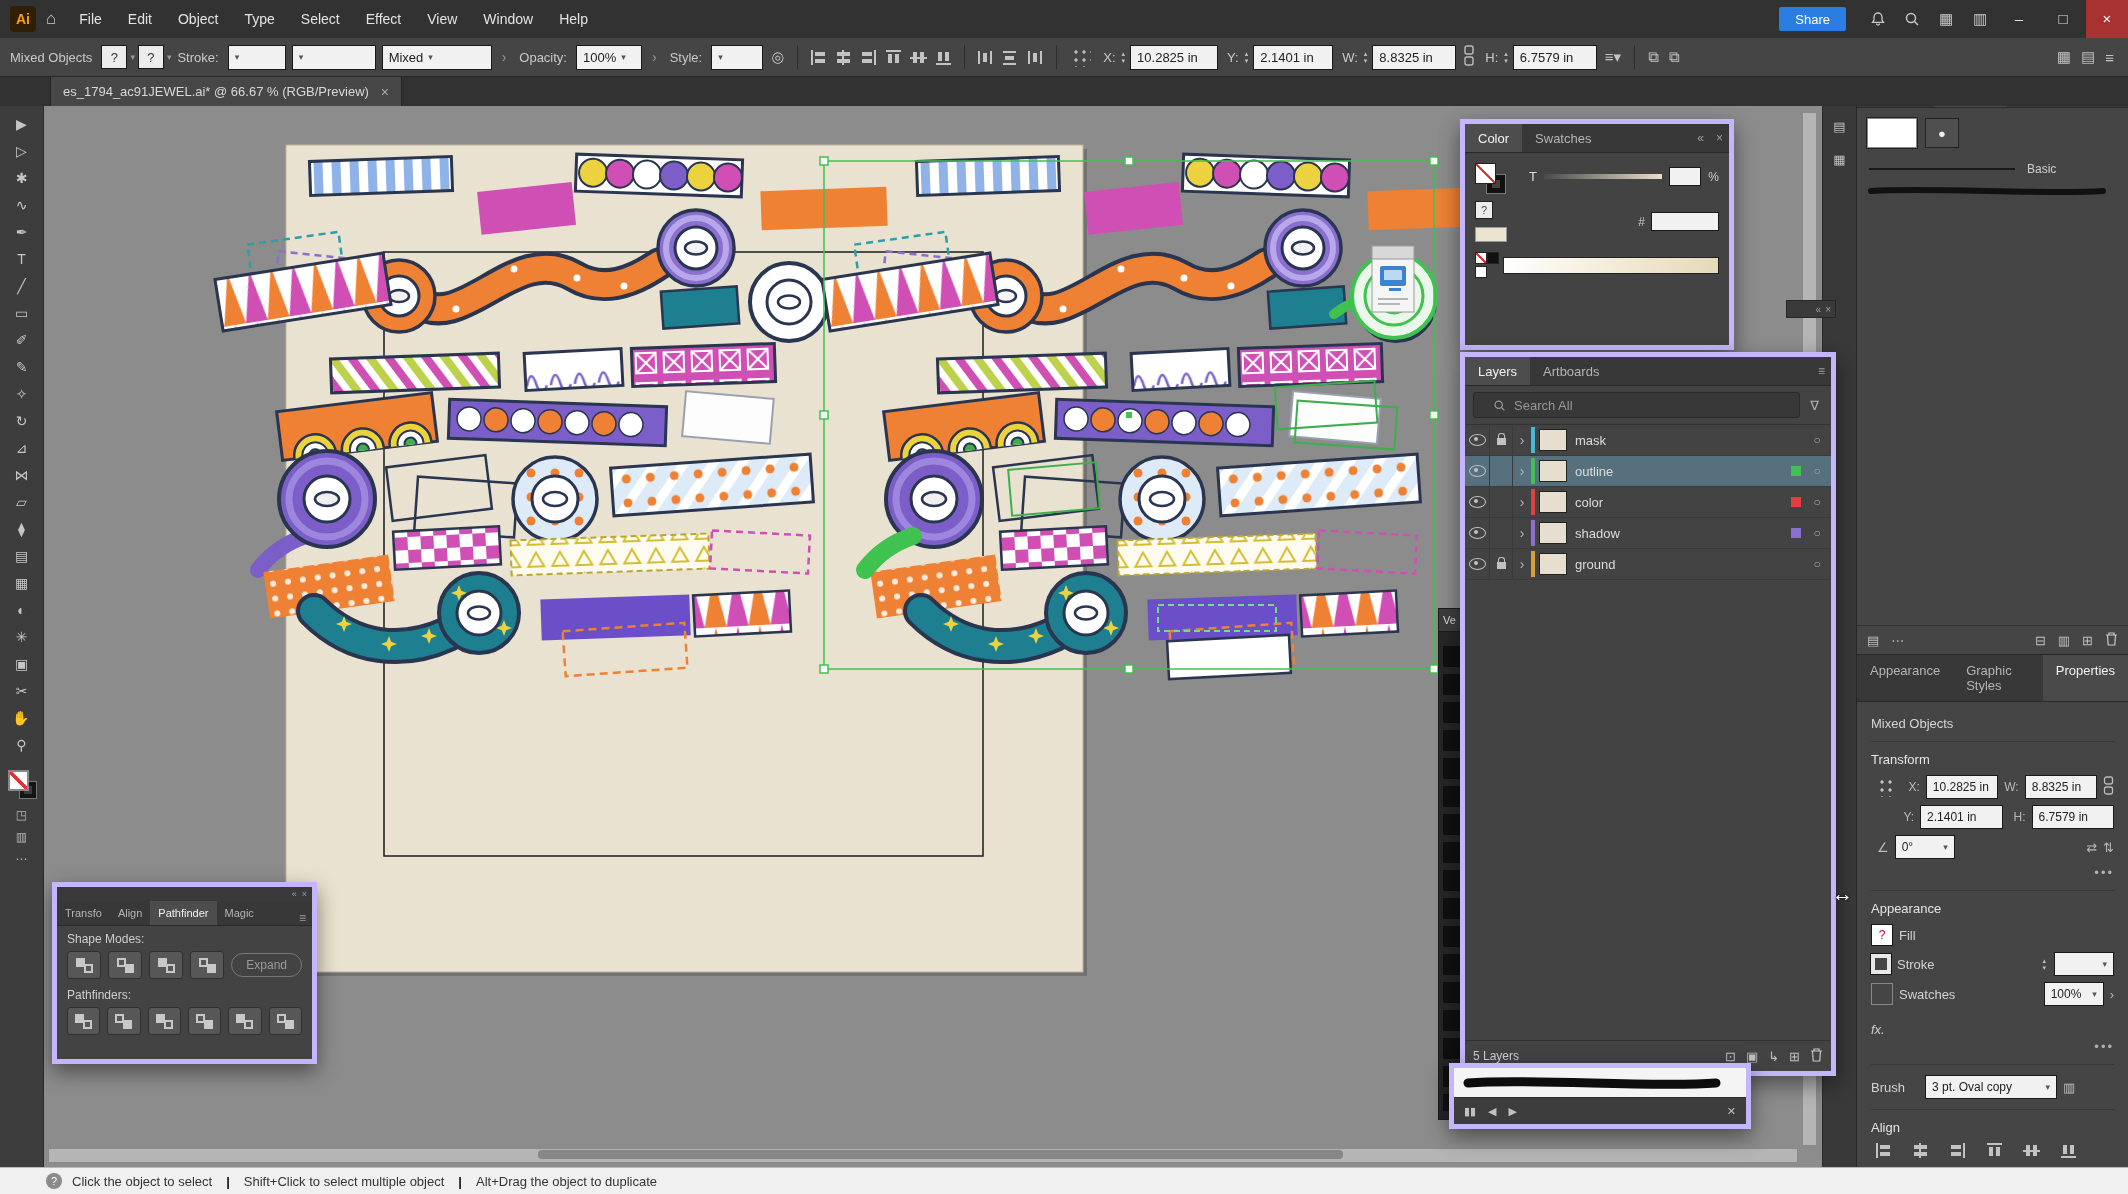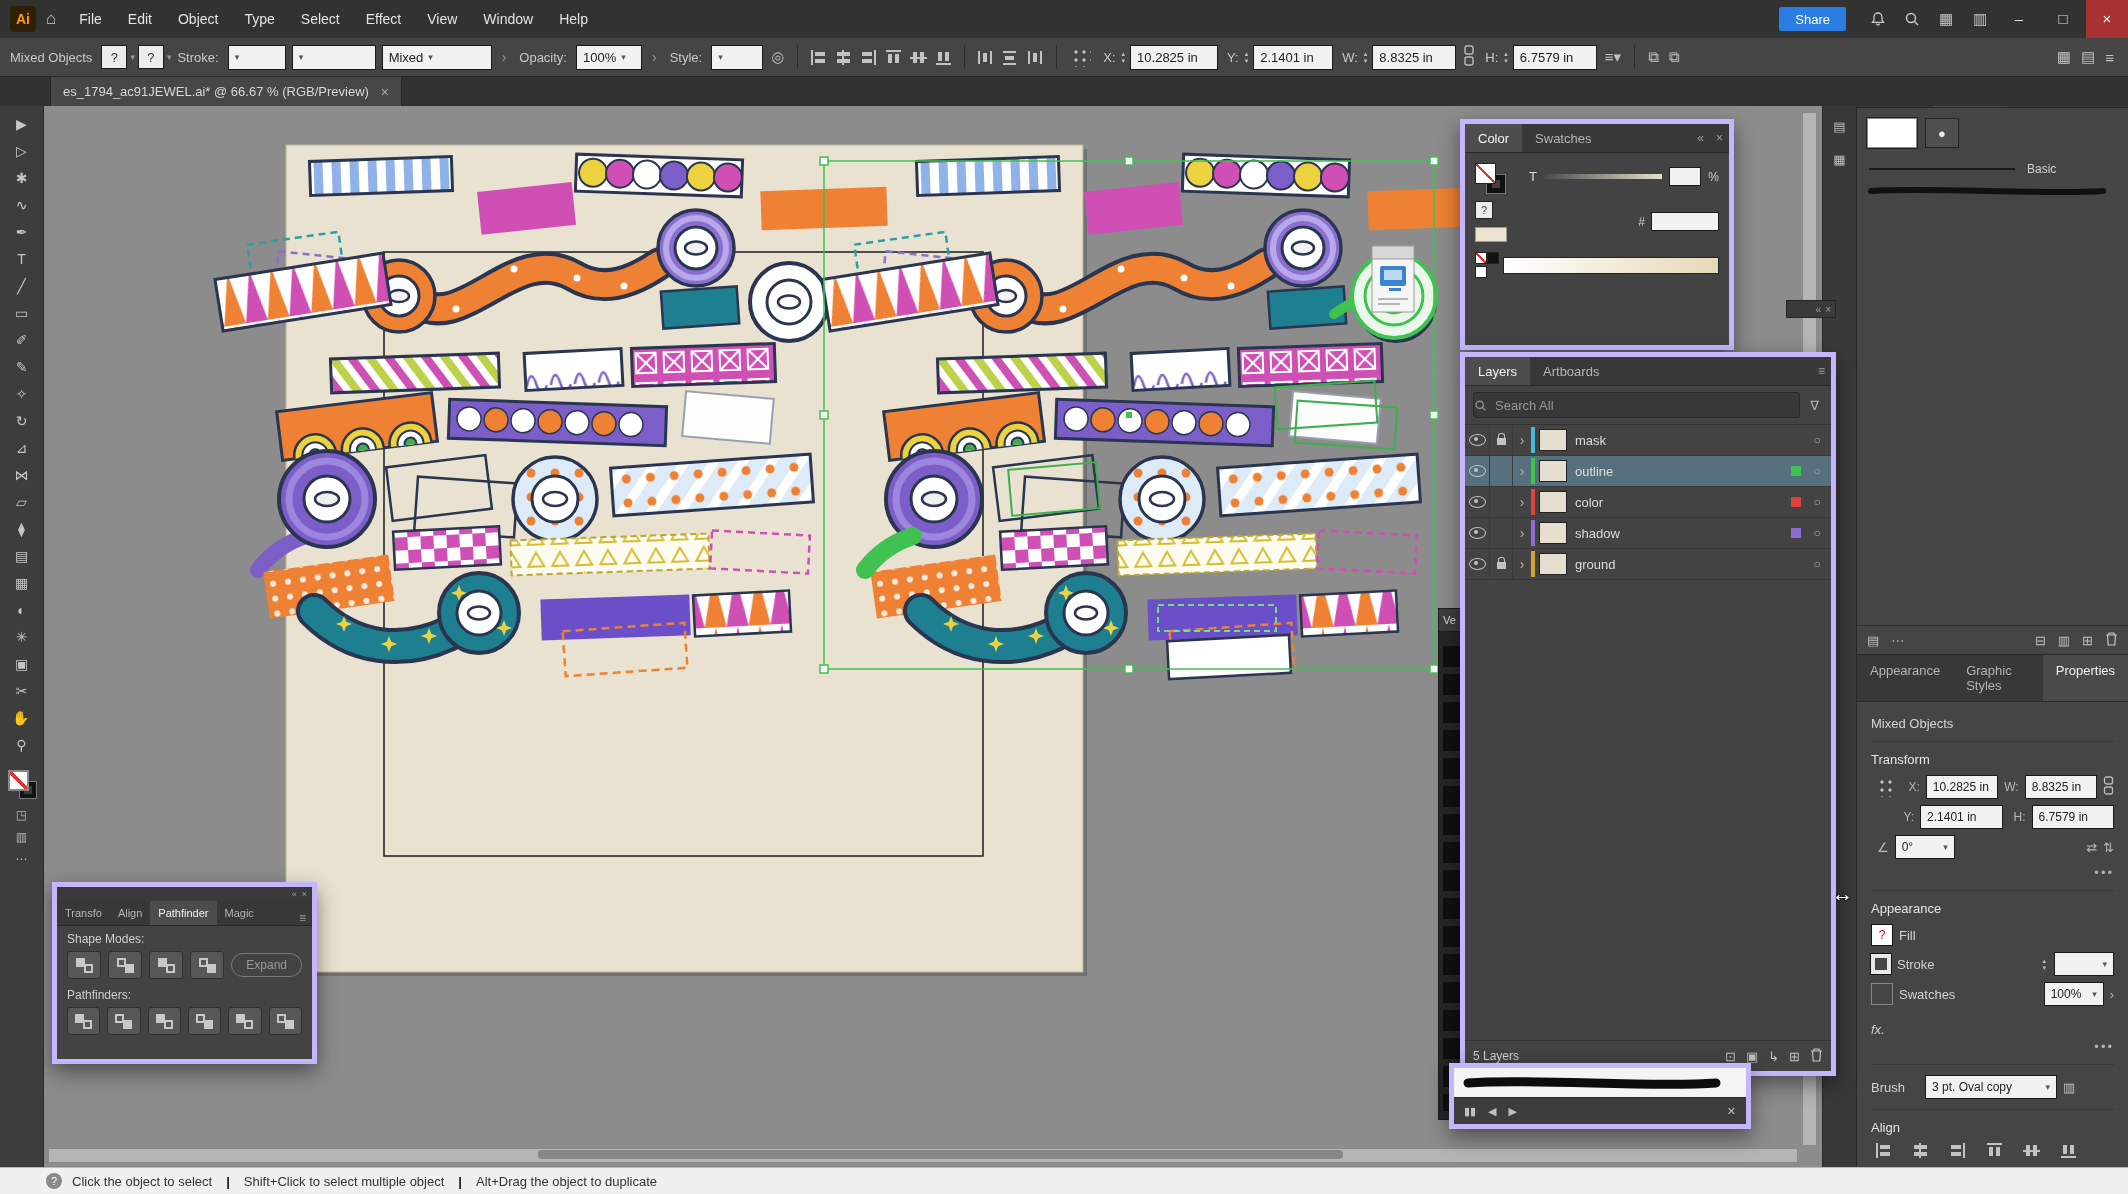--- a/index.html
+++ b/index.html
@@ -81,21 +81,21 @@
   .spec-row{display:flex;align-items:center;gap:6px;padding:6px 10px}
   .minisw{display:grid;grid-template-columns:10px 10px;gap:2px}
   .msw{width:10px;height:10px;border:1px solid #222}
   .msw.none{background:#fff;background-image:linear-gradient(45deg,transparent 42%,#d33 42%,#d33 58%,transparent 58%)}
   .msw.k{background:#111}.msw.w{background:#fff}
   .spectrum{flex:1;height:15px;border:1px solid #222;background:linear-gradient(90deg,#ffffff,#f4ecd9,#e6d9ba)}
   .minibar{position:absolute;left:1786px;top:300px;width:40px;height:16px;background:#3a3a3a;border:1px solid #262626;z-index:4;display:flex;align-items:center;justify-content:flex-end;gap:4px;color:#9e9e9e;font-size:10px;padding:0 4px}
   
   .layers-panel{left:1460px;top:352px;width:366px;height:714px;display:flex;flex-direction:column}
   .searchrow{display:flex;align-items:center;gap:6px;padding:6px 8px;border-bottom:1px solid #333}
-  .searchbox{flex:1;display:flex;align-items:center;gap:6px;background:#383838;border:1px solid #2a2a2a;border-radius:3px;height:24px;padding:0 0}
+  .searchbox{flex:1;display:flex;align-items:center;gap:6px;background:#383838;border:1px solid #2a2a2a;border-radius:3px;height:24px;padding:0 19px}
   .searchbox input{flex:1;background:transparent;border:none;outline:none;color:#ccc;font-size:13px;font-family:inherit}
   .searchbox input::placeholder{color:#979797}
   .funnel{color:#b5b5b5;font-size:13px;padding:0 4px}
   .lrows{flex:0 0 auto}
   .lrow{height:30px;display:flex;align-items:center;border-bottom:1px solid #3a3a3a;padding:0 6px 0 0;gap:0}
   .lrow[data-state="selected"]{background:#56707e}
   .eyec{width:24px;display:flex;justify-content:center;border-right:1px solid #3a3a3a;align-self:stretch;align-items:center}
   .eye{width:15px;height:10px;border:1.5px solid #c2c2c2;border-radius:50%;position:relative}
   .eye::after{content:"";position:absolute;left:4px;top:2px;width:4px;height:4px;background:#c2c2c2;border-radius:50%}
   .lockc{width:22px;display:flex;justify-content:center;border-right:1px solid #3a3a3a;align-self:stretch;align-items:center}

